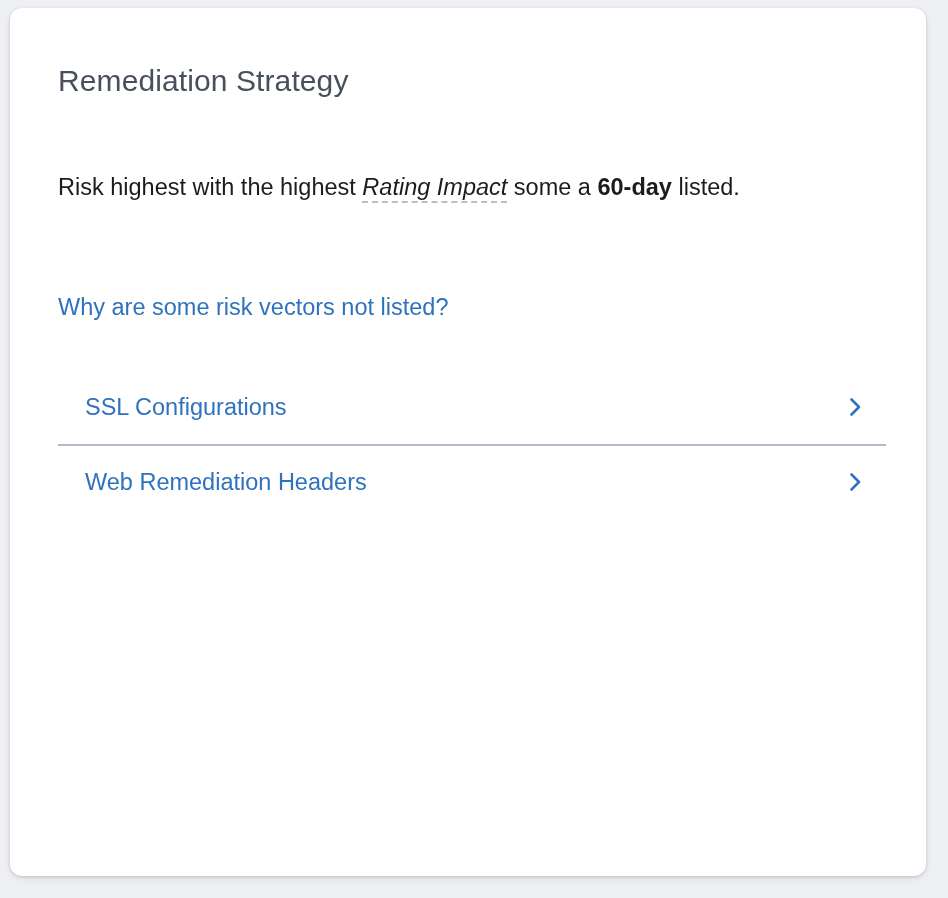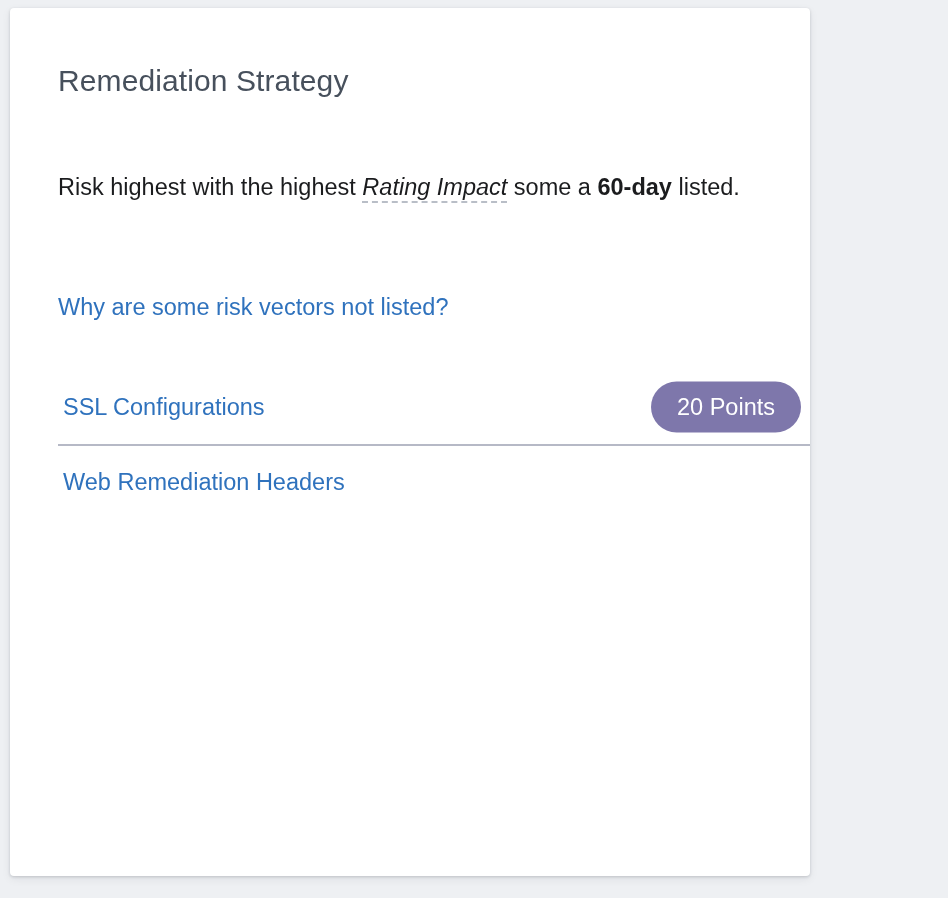--- a/index.html
+++ b/index.html
@@ -9,24 +9,24 @@
     height: 898px;
     background: #eef0f3;
     font-family: "Liberation Sans", sans-serif;
     -webkit-font-smoothing: antialiased;
   }
 
   #card {
     position: absolute;
     left: 10px;
     top: 8px;
-    width: 800px;
+    width: 916px;
     height: 868px;
     background: #ffffff;
-    border-radius: 4px;
+    border-radius: 12px;
     box-shadow: 0 1px 3px rgba(30,35,45,0.18), 0 3px 10px rgba(30,35,45,0.07);
     overflow: hidden;
   }
 
   
   #panel-title {
     position: absolute;
     left: 48px;
     top: 56px;
     font-size: 30px;
@@ -77,21 +77,21 @@
   .risk-row {
     position: relative;
     height: 74px;
     display: flex;
     align-items: center;
     cursor: pointer;
   }
   .risk-row + .risk-row { border-top: 2px solid #b6b9c6; }
 
   .risk-name {
-    margin-left: 5px;
+    margin-left: 27px;
     font-size: 23.5px;
     color: #2f72bd;
     text-decoration: none;
     white-space: nowrap;
     cursor: pointer;
   }
 
   .points-badge {
     position: absolute;
     right: 85px;
@@ -132,21 +132,20 @@
   <p id="description">
     <span>Risk highest with the highest </span><span class="term">Rating Impact</span><span> some a </span><span class="strong">60-day</span><span> listed.</span>
   </p>
 
   <a id="help-link" href="#">Why are some risk vectors not listed?</a>
 
   <div id="risk-vector-list">
 
     <div class="risk-row">
       <a class="risk-name" href="#">SSL Configurations</a>
-      <span class="points-badge">20 Points</span>
       <span class="chevron-icon">
         <svg width="22" height="22" viewBox="0 0 22 22" aria-hidden="true">
           <path d="M7.5 3.5 L15 11 L7.5 18.5" fill="none" stroke="#2f72bd" stroke-width="2.6" stroke-linecap="round" stroke-linejoin="round"></path>
         </svg>
       </span>
     </div>
 
     <div class="risk-row">
       <a class="risk-name" href="#">Web Remediation Headers</a>
       <span class="chevron-icon">

